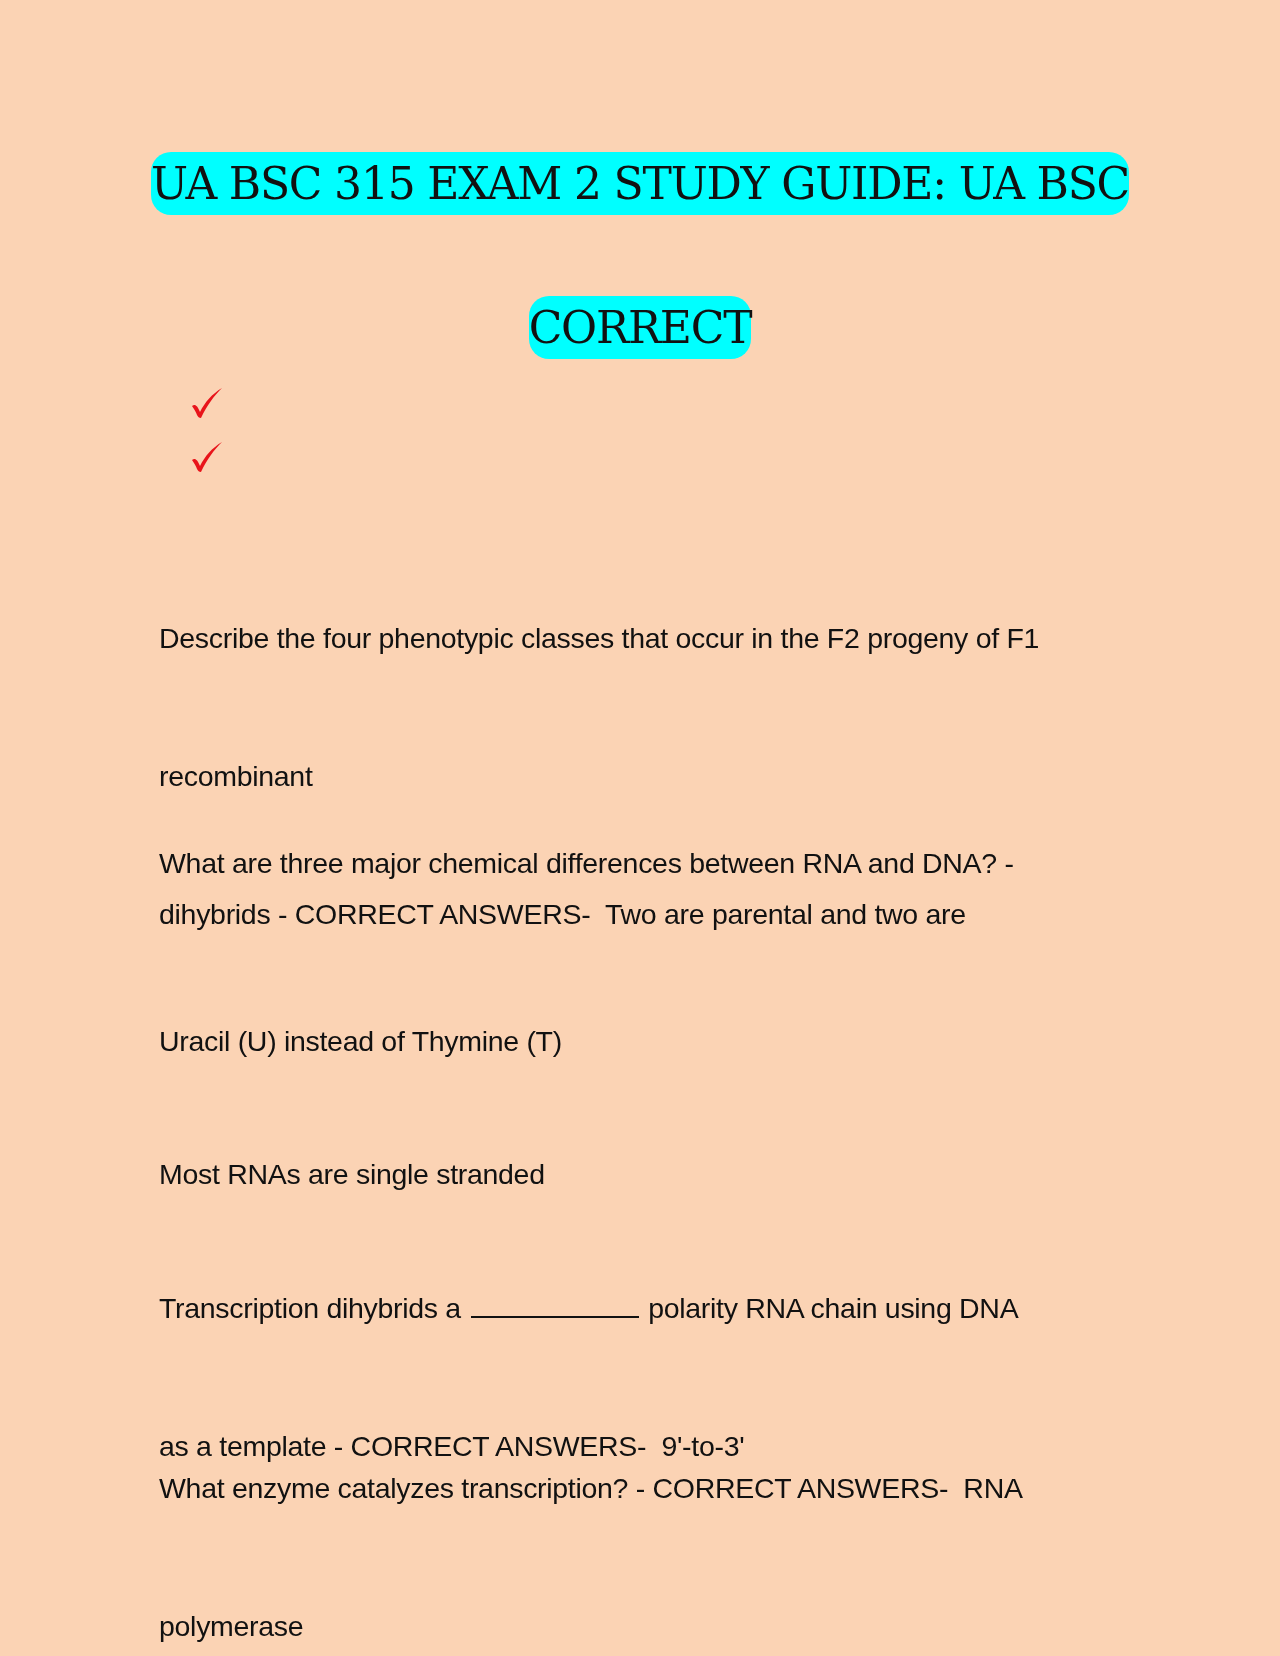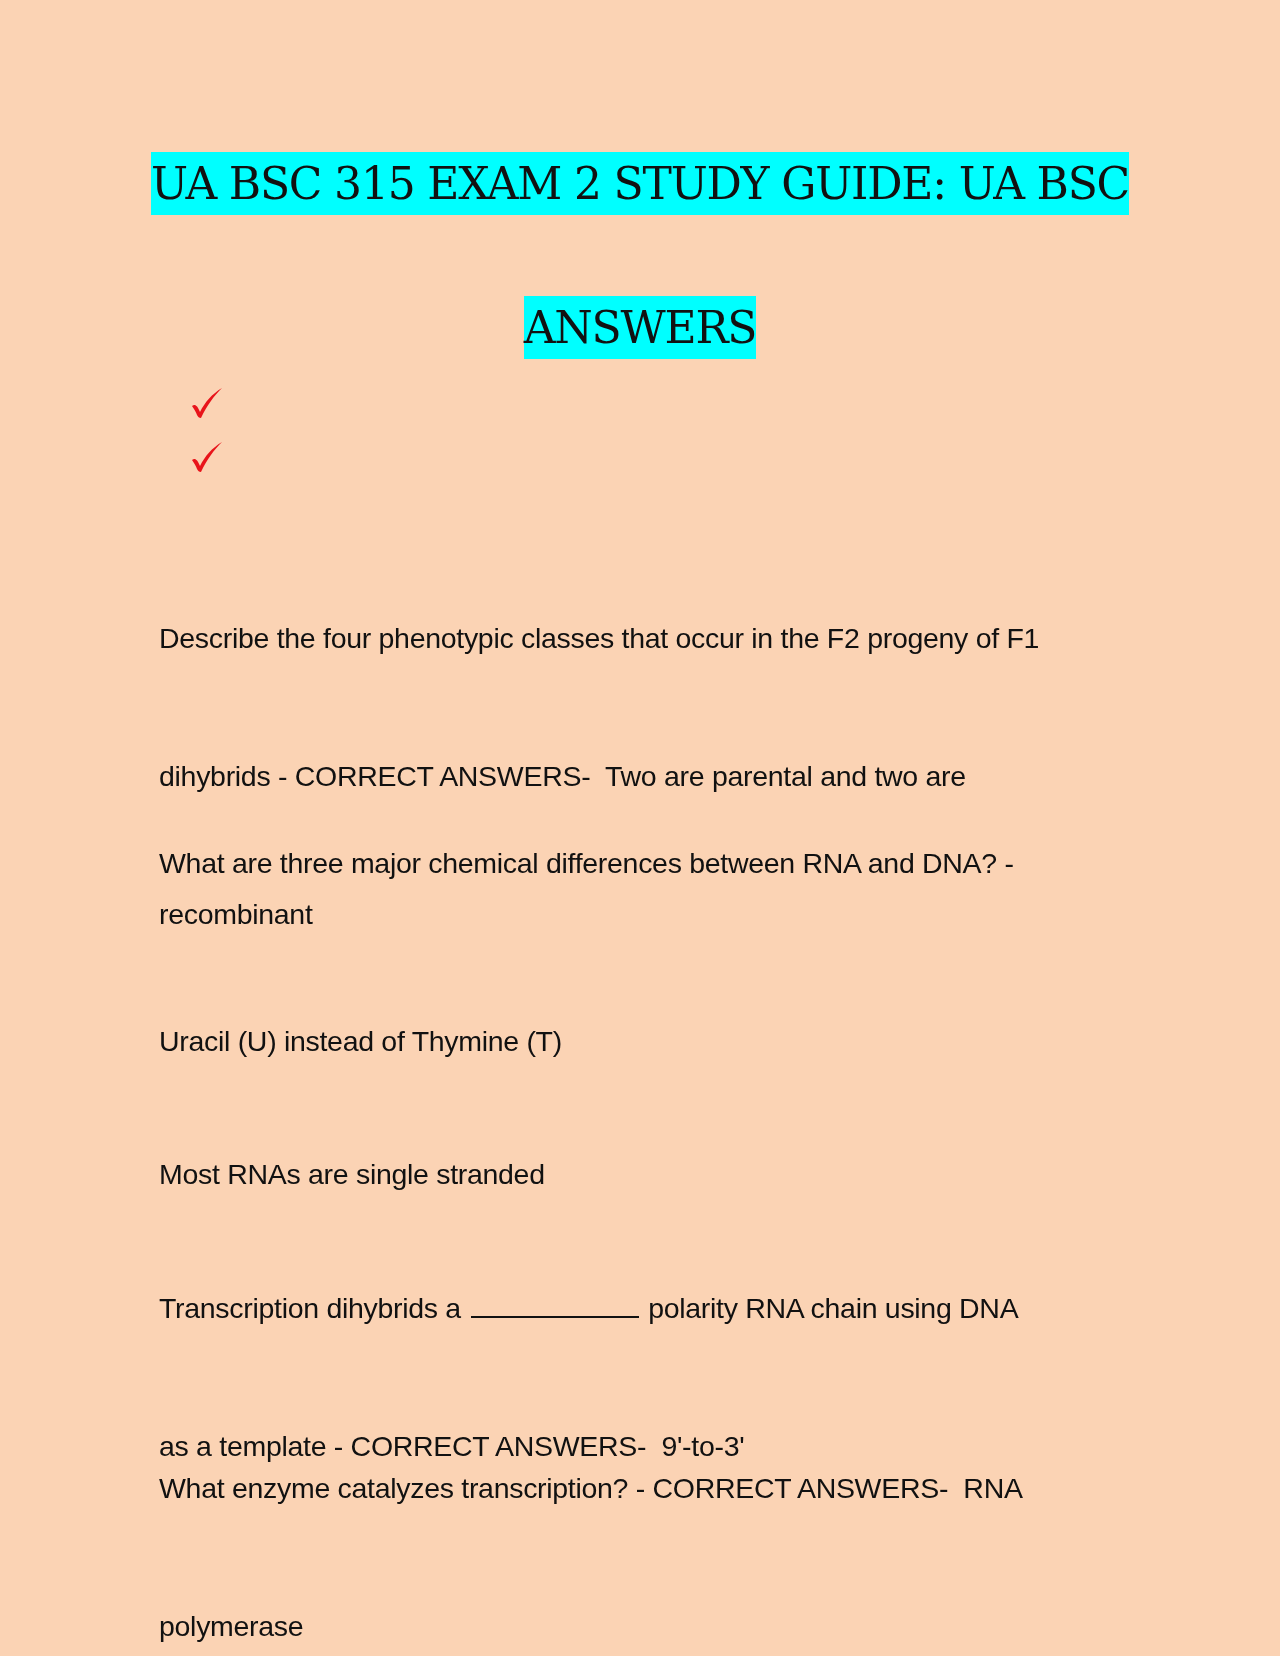--- a/index.html
+++ b/index.html
@@ -31,20 +31,21 @@
       font-size: 44px;
       line-height: 72px;
       margin: 0;
       font-weight: normal;
       letter-spacing: -1.2px;
     }
     .title span.hl {
       background: #00ffff;
       padding: 6px 0;
       box-decoration-break: clone;
+      border-radius: 20px;
       -webkit-box-decoration-break: clone;
     }
     .checks {
       position: absolute;
       left: 188px;
       top: 380px;
       margin: 0;
       padding: 0;
       list-style: none;
     }
@@ -79,40 +80,40 @@
     }
   </style>
 </head>
 <body>
 
 <div class="page">
 
   <h1 class="title">
     <span class="hl">UA BSC 315 EXAM 2 STUDY GUIDE: UA BSC</span><br>
     <br>
-    <span class="hl">ANSWERS</span>
+    <span class="hl">CORRECT</span>
   </h1>
 
   <ul class="checks">
     <li>
       <svg width="34" height="34" viewBox="0 0 34 34">
         <path d="M2 20 C5 18 7 19 10 26 C15 16 22 8 32 2 C24 10 17 19 11 32 C9 32 8 31 7 29 C6 26 4 23 2 20 Z" fill="#e8141b"></path>
       </svg>
     </li>
     <li>
       <svg width="34" height="34" viewBox="0 0 34 34">
         <path d="M2 20 C5 18 7 19 10 26 C15 16 22 8 32 2 C24 10 17 19 11 32 C9 32 8 31 7 29 C6 26 4 23 2 20 Z" fill="#e8141b"></path>
       </svg>
     </li>
   </ul>
 
   <div class="body-text" style="top:515px;">
     <div>Describe the four phenotypic classes that occur in the F2 progeny of F1</div>
+    <div>recombinant</div>
     <div>dihybrids - CORRECT ANSWERS-  Two are parental and two are</div>
-    <div>recombinant</div>
   </div>
 
   <div class="body-text" style="top:740px;">
     <div>What are three major chemical differences between RNA and DNA? -</div>
   </div>
 
   <div class="body-text" style="top:1051px;">
     <div>Most RNAs are single stranded</div>
   </div>
 

